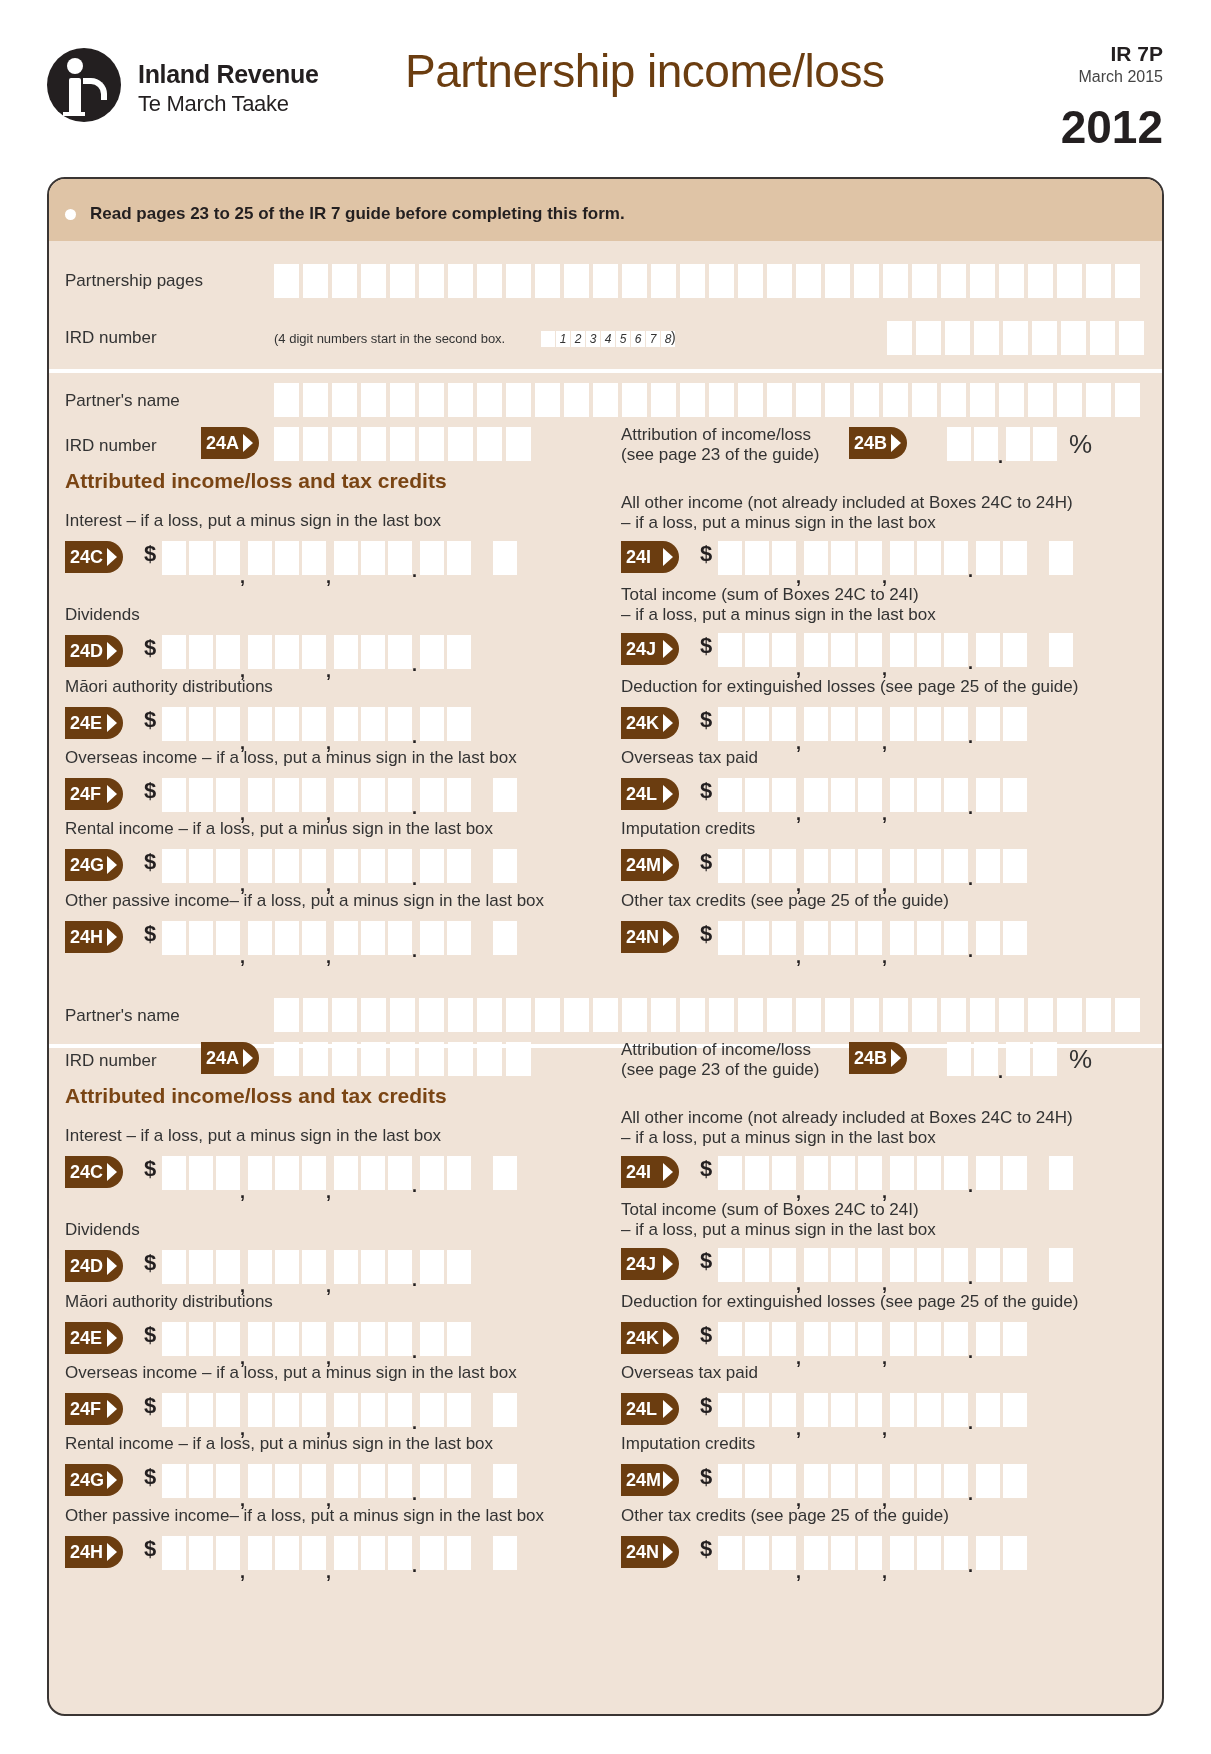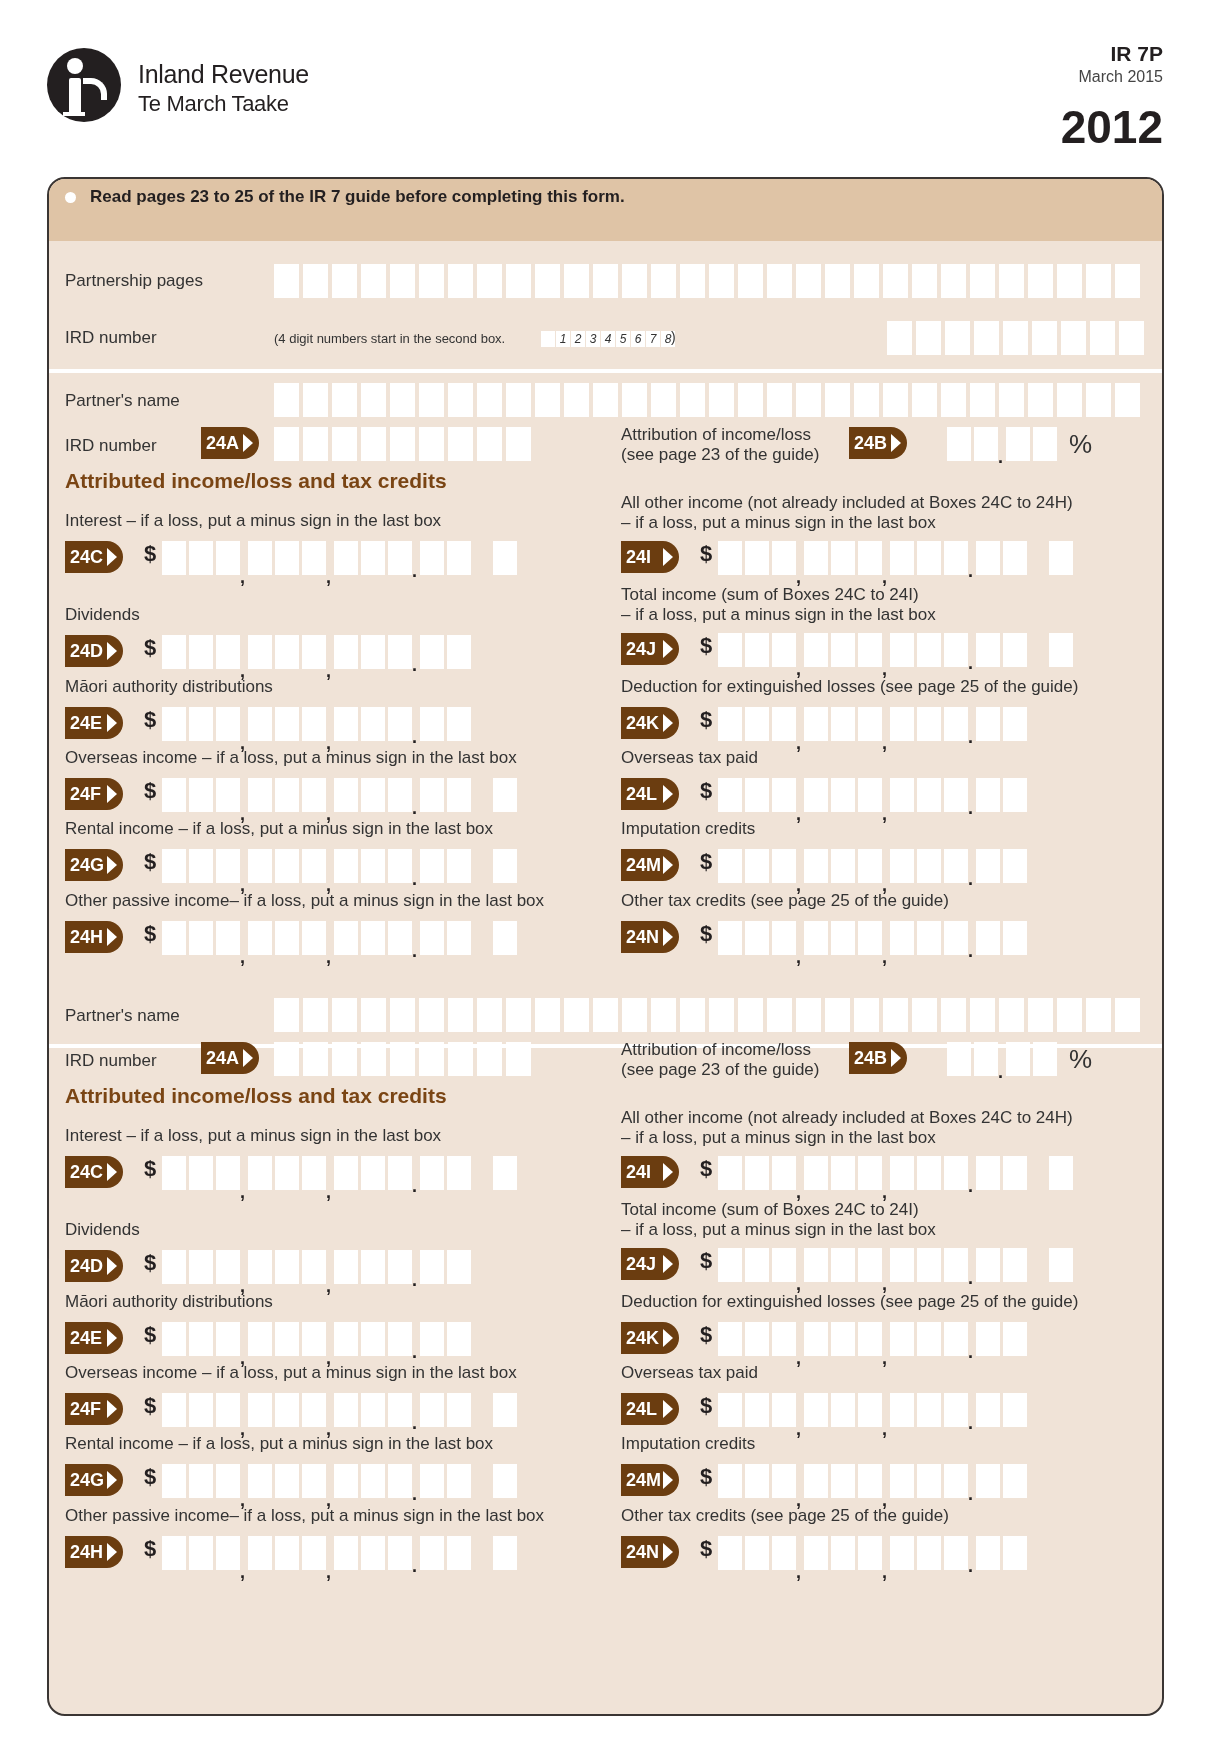--- a/index.html
+++ b/index.html
@@ -12,21 +12,21 @@
 
   
   .logo-circle {
     left: 47px; top: 48px; width: 74px; height: 74px; border-radius: 50%;
     background: #231f20;
   }
   .logo-circle .dot { position:absolute; left: 20px; top: 10px; width: 16px; height: 16px; border-radius: 50%; background:#fff; }
   .logo-circle .stem { position:absolute; left: 22px; top: 30px; width: 12px; height: 38px; background:#fff; border-radius: 2px; }
   .logo-circle .foot { position:absolute; left: 16px; top: 64px; width: 22px; height: 4px; background:#fff; }
   .logo-circle .arc { position:absolute; left: 36px; top: 30px; width: 24px; height: 22px; border: 6px solid #fff; border-left: none; border-bottom: none; border-radius: 0 16px 0 0; }
-  .brand-1 { left: 138px; top: 60px; font-size: 25px; font-weight: normal; color:#231f20; letter-spacing: -0.3px; }
+  .brand-1 { left: 138px; top: 60px; font-size: 25px; font-weight: bold; color:#231f20; letter-spacing: -0.3px; }
   .brand-2 { left: 138px; top: 91px; font-size: 22px; color:#231f20; letter-spacing: -0.3px; }
   .title { left: 405px; top: 44px; font-size: 46px; line-height: 54px; color: #6b3d10; font-family: "Liberation Sans", sans-serif; letter-spacing: -0.5px; }
   .form-code { right: 48px; top: 42px; font-size: 21px; font-weight: bold; text-align: right; color:#231f20; }
   .form-date { right: 48px; top: 68px; font-size: 16px; text-align: right; color:#444; }
   .form-year { right: 48px; top: 100px; font-size: 46px; font-weight: bold; text-align: right; color:#231f20; }
 
   
   .panel {
     left: 47px; top: 177px; width: 1117px; height: 1539px;
     background: #f0e3d7; border: 2px solid #3a3533; border-radius: 18px;
@@ -71,28 +71,29 @@
 
 <div class="abs logo-circle">
   <div class="dot"></div>
     <div class="stem"></div>
     <div class="foot"></div>
     <div class="arc"></div>
 </div>
 <div class="abs brand-1">Inland Revenue</div>
 <div class="abs brand-2">Te March Taake</div>
 <div class="abs title">
+  <div>Partnership income/loss</div>
 </div>
 <div class="abs form-code">IR 7P</div>
 <div class="abs form-date">March 2015</div>
 <div class="abs form-year">2012</div>
 
 <div class="abs panel">
   <div class="abs instr">
-    <div class="instr-item" style="top:8px;">
+    <div class="instr-item" style="top:25px;">
       <span class="bullet"></span>
       <span>Read pages 23 to 25 of the IR 7 guide before completing this form.</span>
     </div>
   </div>
 
   <div class="label" style="left:16px; top:92px;">Partnership pages</div>
   <div class="boxrow" id="pname" style="left: 225px; top: 85px; gap: 4px;">
       <div class="box" style="width: 25px; height: 34px;"></div>
       <div class="box" style="width: 25px; height: 34px;"></div>
       <div class="box" style="width: 25px; height: 34px;"></div>

